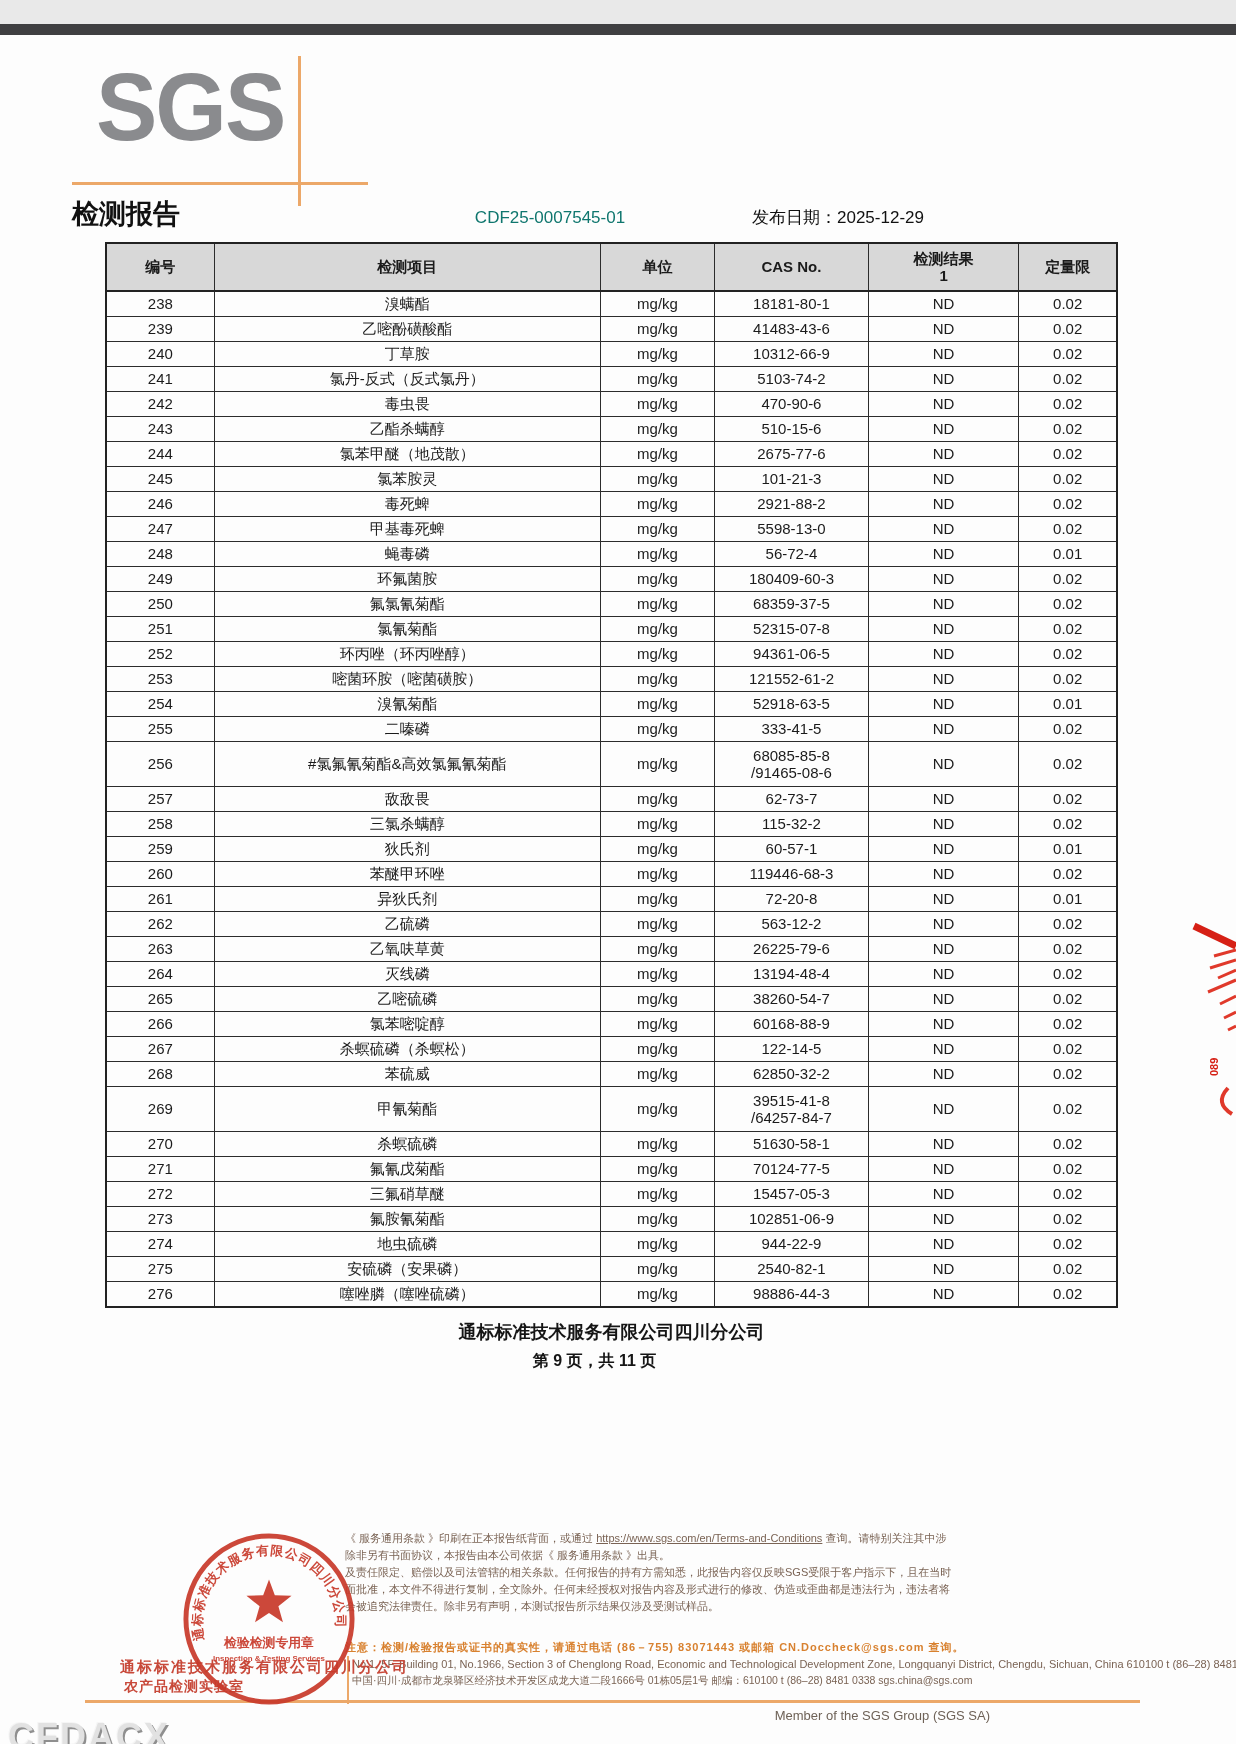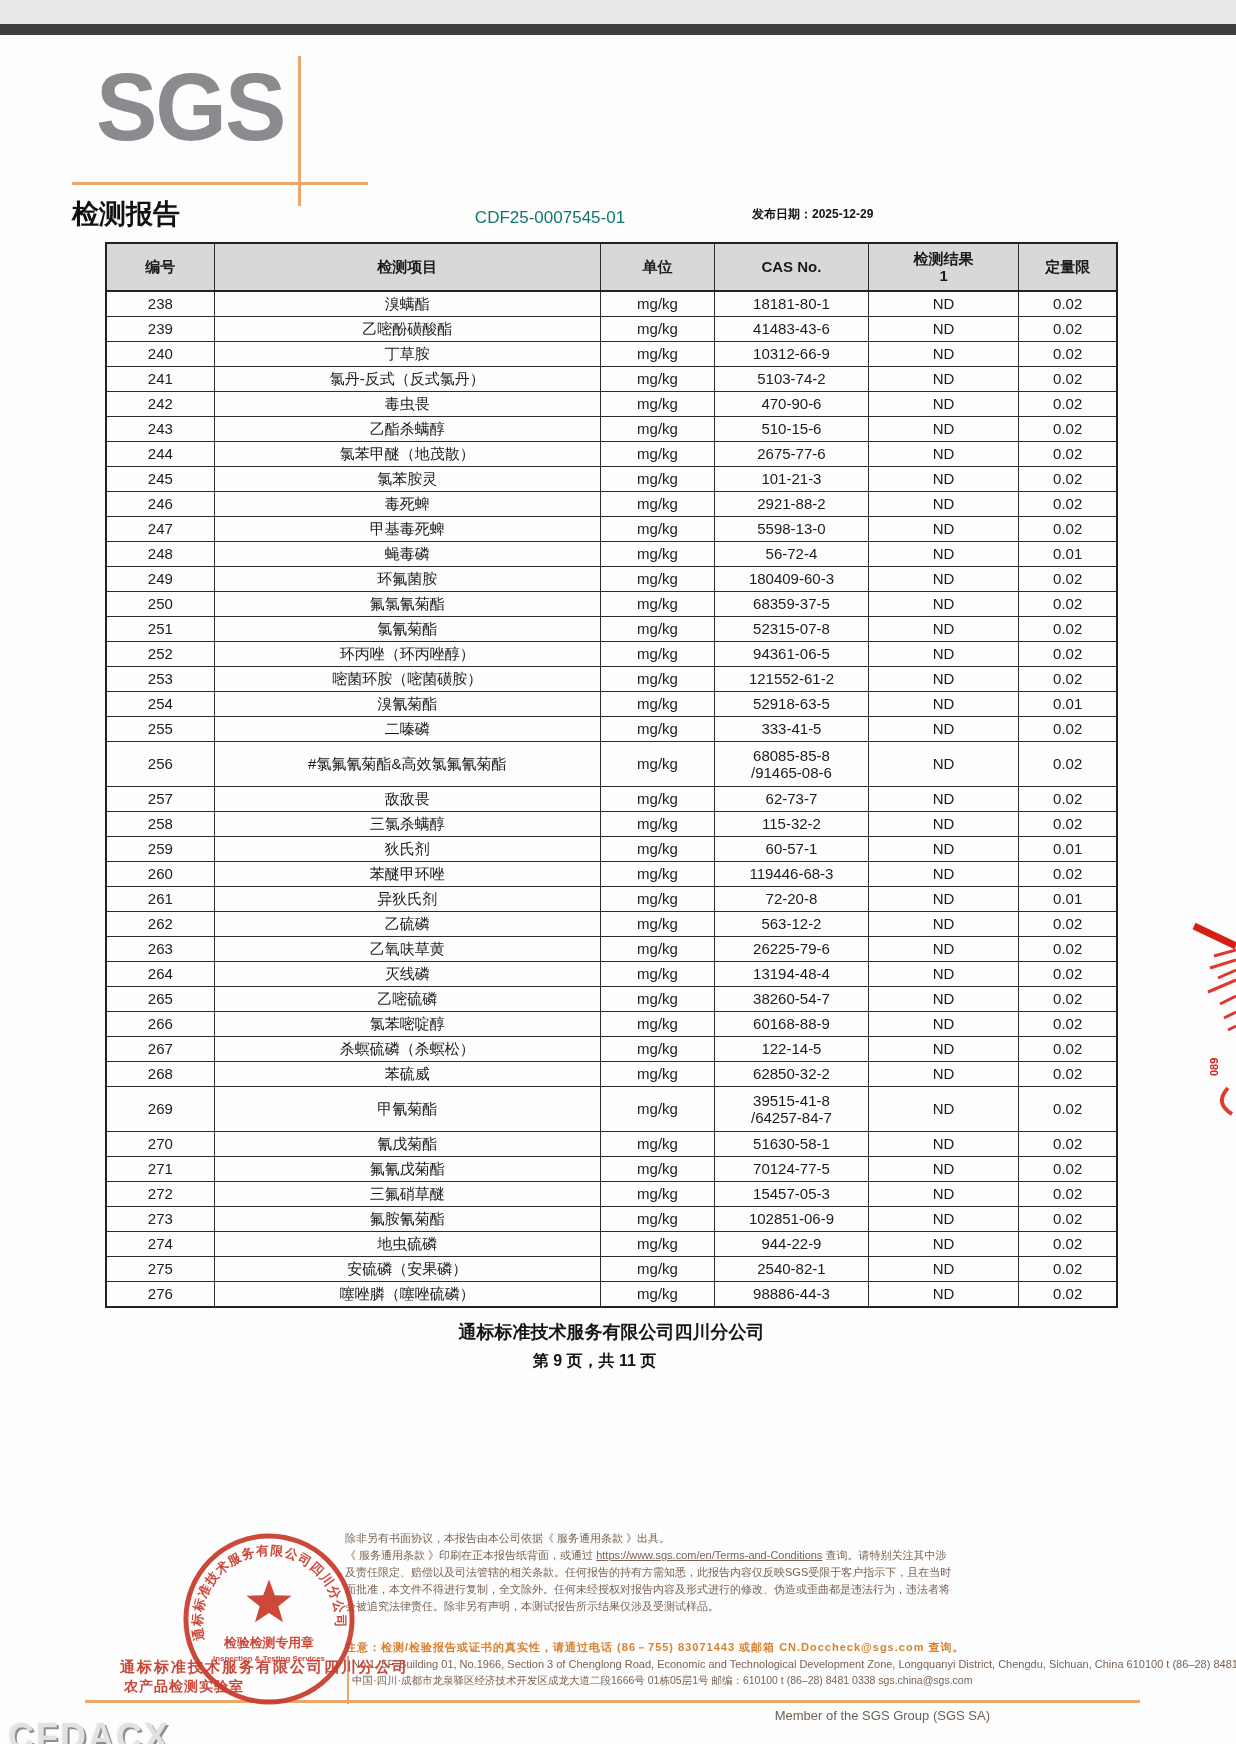--- a/index.html
+++ b/index.html
@@ -21,21 +21,21 @@
     font-size:92px;font-weight:bold;letter-spacing:-2px;
     color:#8a8b8e;line-height:1;
     transform:scaleY(1.05);
   }
   .logo-hline{position:absolute;left:-18px;top:130px;width:296px;height:3px;background:#eca869;}
   .logo-vline{position:absolute;left:208px;top:4px;width:3px;height:150px;background:#eca869;}
 
   
   .report-title{position:absolute;left:72px;top:172px;font-size:27px;font-weight:bold;color:#111;}
   .report-no{position:absolute;left:420px;top:184px;width:260px;text-align:center;font-size:17px;color:#0f766e;}
-  .release-date{position:absolute;left:752px;top:182px;font-size:12px;font-weight:bold;color:#111;}
+  .release-date{position:absolute;left:752px;top:182px;font-size:17px;font-weight:normal;color:#111;}
 
   
   .tbl-wrap{position:absolute;left:105px;top:218px;width:1013px;}
   table.report{
     width:100%;border-collapse:collapse;table-layout:fixed;
     font-size:15px;color:#1b1b1b;padding-left:40px;
   }
   table.report th, table.report td{
     border:1px solid #2c2c2c;
     text-align:center;vertical-align:middle;
@@ -388,21 +388,21 @@
             <td>269</td>
             <td>甲氰菊酯</td>
             <td>mg/kg</td>
             <td>39515-41-8
 /64257-84-7</td>
             <td>ND</td>
             <td>0.02</td>
           </tr>
           <tr>
             <td>270</td>
-            <td>氰戊菊酯</td>
+            <td>杀螟硫磷</td>
             <td>mg/kg</td>
             <td>51630-58-1</td>
             <td>ND</td>
             <td>0.02</td>
           </tr>
           <tr>
             <td>271</td>
             <td>氟氰戊菊酯</td>
             <td>mg/kg</td>
             <td>70124-77-5</td>
@@ -464,24 +464,24 @@
     <path id="sealArc" d="M 25,113 A 68,68 0 1 1 155,113" fill="none"></path>
     <text font-size="13" font-weight="bold" fill="#c8392a" letter-spacing="1">
       <textPath href="#sealArc" startOffset="2">通标标准技术服务有限公司四川分公司</textPath>
     </text>
     <polygon points="90,50 95.9,65.9 112.8,66.6 99.5,77.1 104.1,93.4 90,84 75.9,93.4 80.5,77.1 67.2,66.6 84.1,65.9" fill="#c8392a"></polygon>
     <text x="90" y="118" text-anchor="middle" font-size="13" font-weight="bold" fill="#c8392a">检验检测专用章</text>
     <text x="90" y="132" text-anchor="middle" font-size="8" font-weight="bold" fill="#c8392a">Inspection &amp; Testing Services</text>
   </svg>
 
   <div class="fine">
-    <div class="ln">除非另有书面协议，本报告由本公司依据《 服务通用条款 》出具。</div>
     <div class="ln">
       <span>《 服务通用条款 》印刷在正本报告纸背面，或通过 </span><span class="lnk">https://www.sgs.com/en/Terms-and-Conditions</span><span> 查询。请特别关注其中涉</span>
     </div>
+    <div class="ln">除非另有书面协议，本报告由本公司依据《 服务通用条款 》出具。</div>
     <div class="ln">及责任限定、赔偿以及司法管辖的相关条款。任何报告的持有方需知悉，此报告内容仅反映SGS受限于客户指示下，且在当时</div>
     <div class="ln">面批准，本文件不得进行复制，全文除外。任何未经授权对报告内容及形式进行的修改、伪造或歪曲都是违法行为，违法者将</div>
     <div class="ln">会被追究法律责任。除非另有声明，本测试报告所示结果仅涉及受测试样品。</div>
   </div>
   <div class="notice">注意：检测/检验报告或证书的真实性，请通过电话 (86－755) 83071443 或邮箱 CN.Doccheck@sgs.com 查询。</div>
 
   <div class="addr-tick"></div>
   <div class="addr">
     <div class="en">No.1, 5F, Building 01, No.1966, Section 3 of Chenglong Road, Economic and Technological Development Zone, Longquanyi District, Chengdu, Sichuan, China  610100      t  (86–28) 8481 0338      www.sgsgroup.com.cn</div>
     <div class="cn">中国·四川·成都市龙泉驿区经济技术开发区成龙大道二段1666号 01栋05层1号        邮编：610100      t  (86–28) 8481 0338      sgs.china@sgs.com</div>

